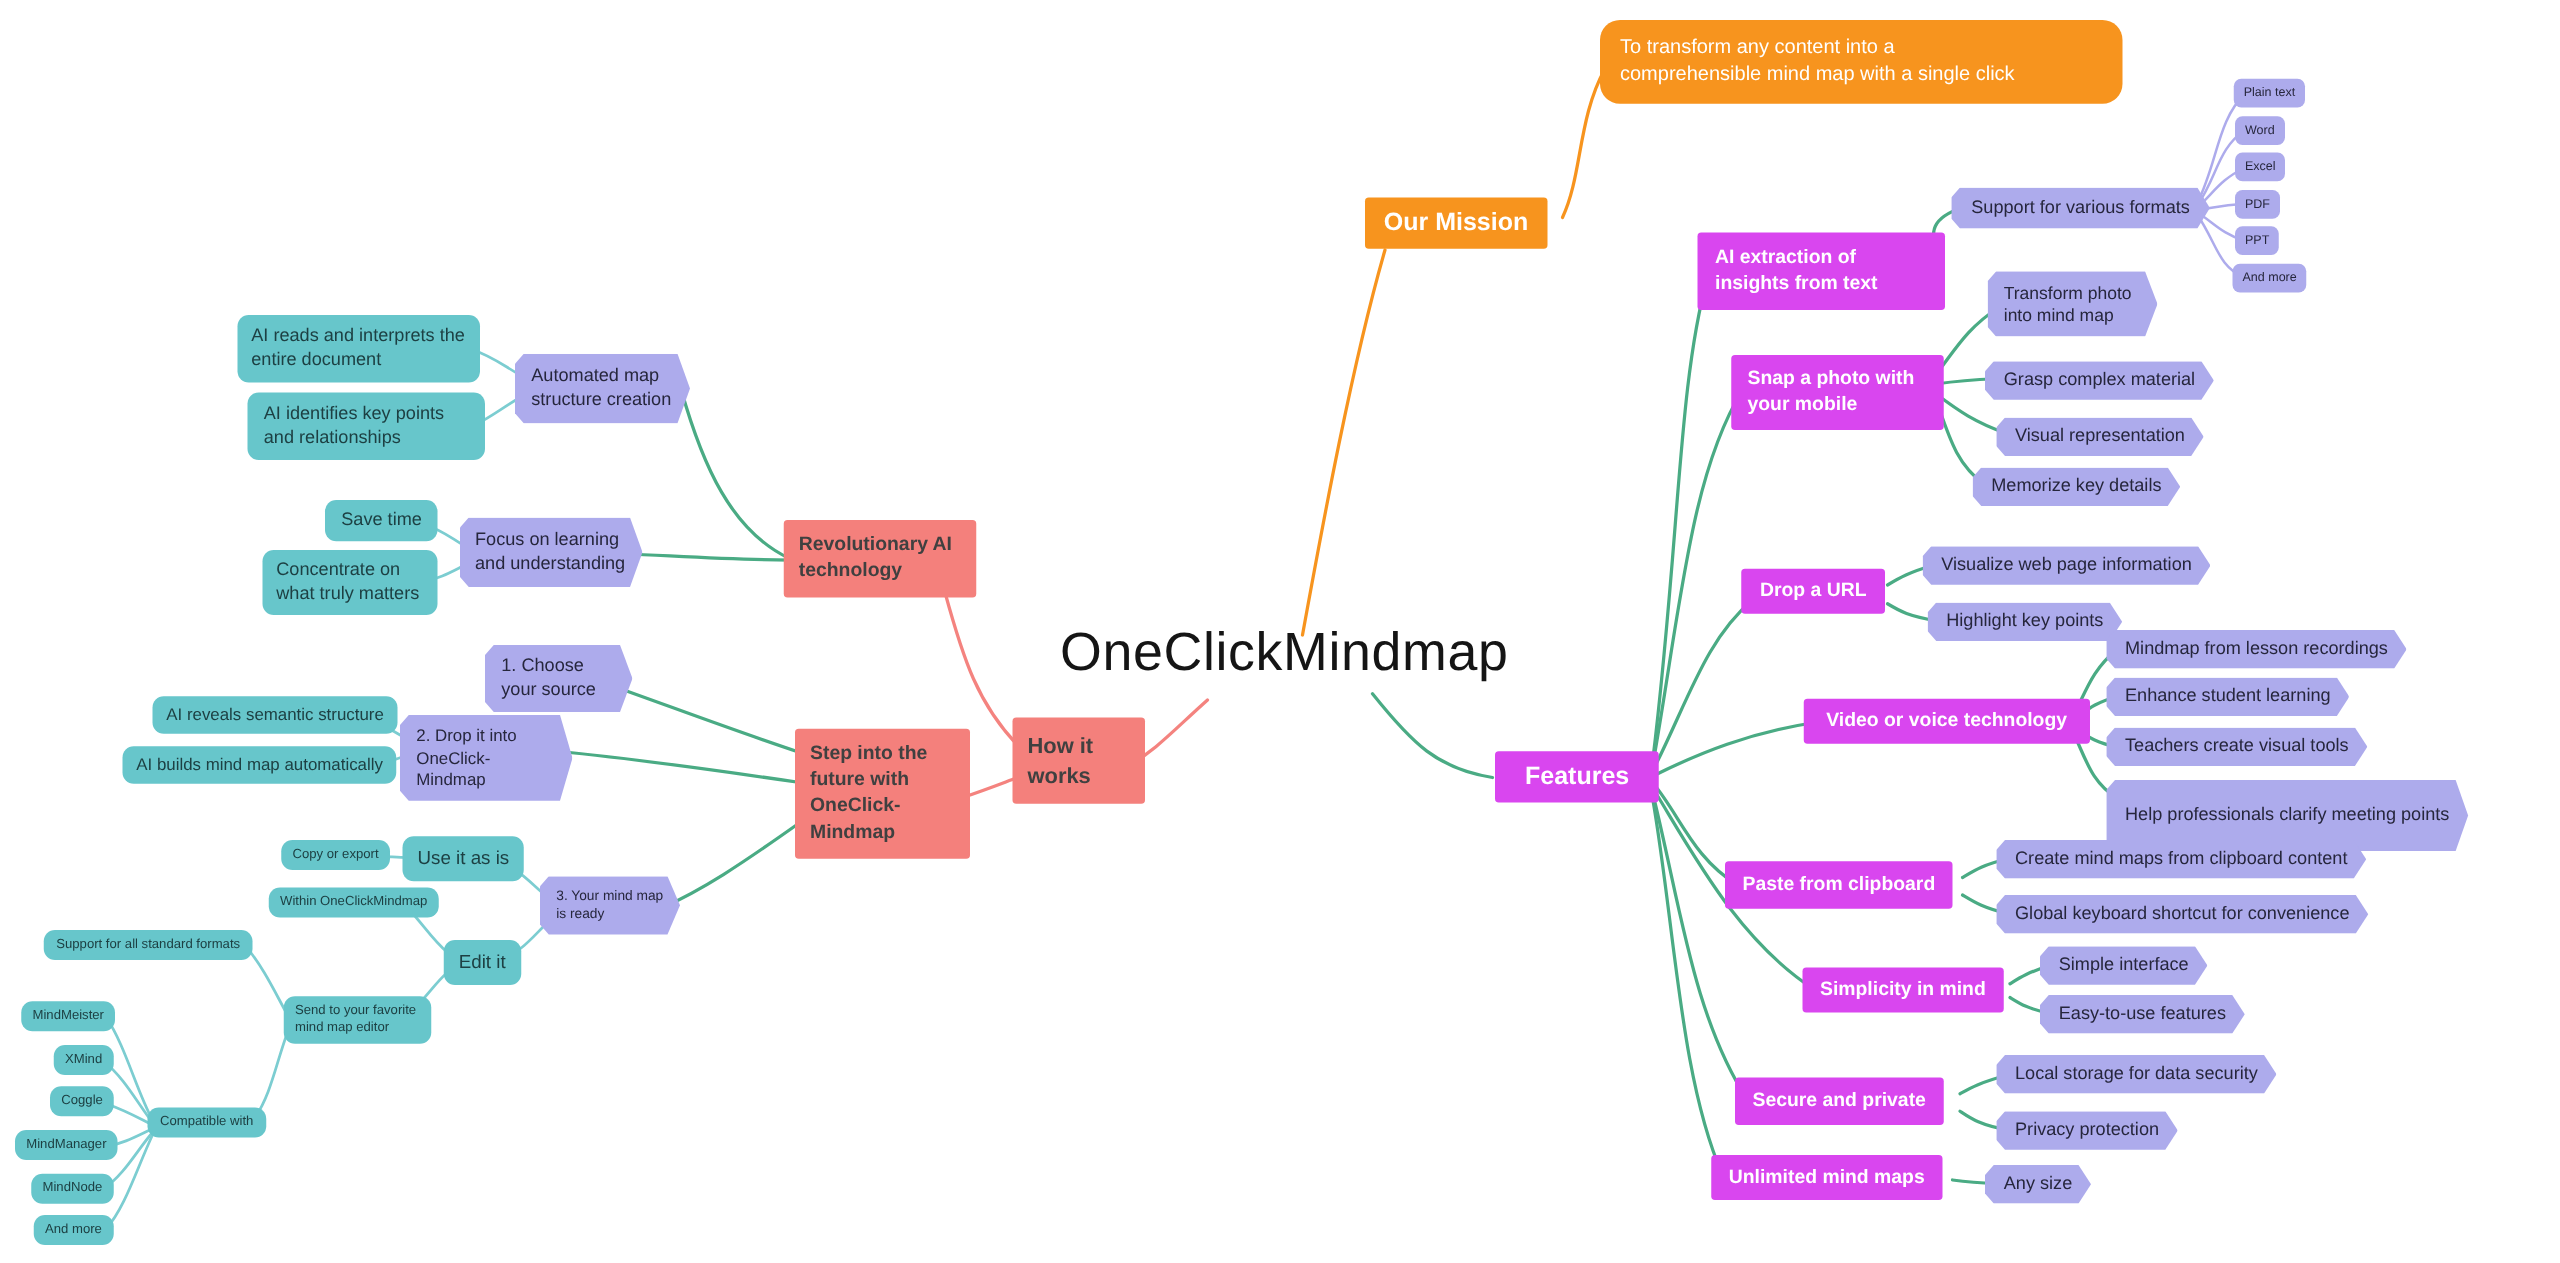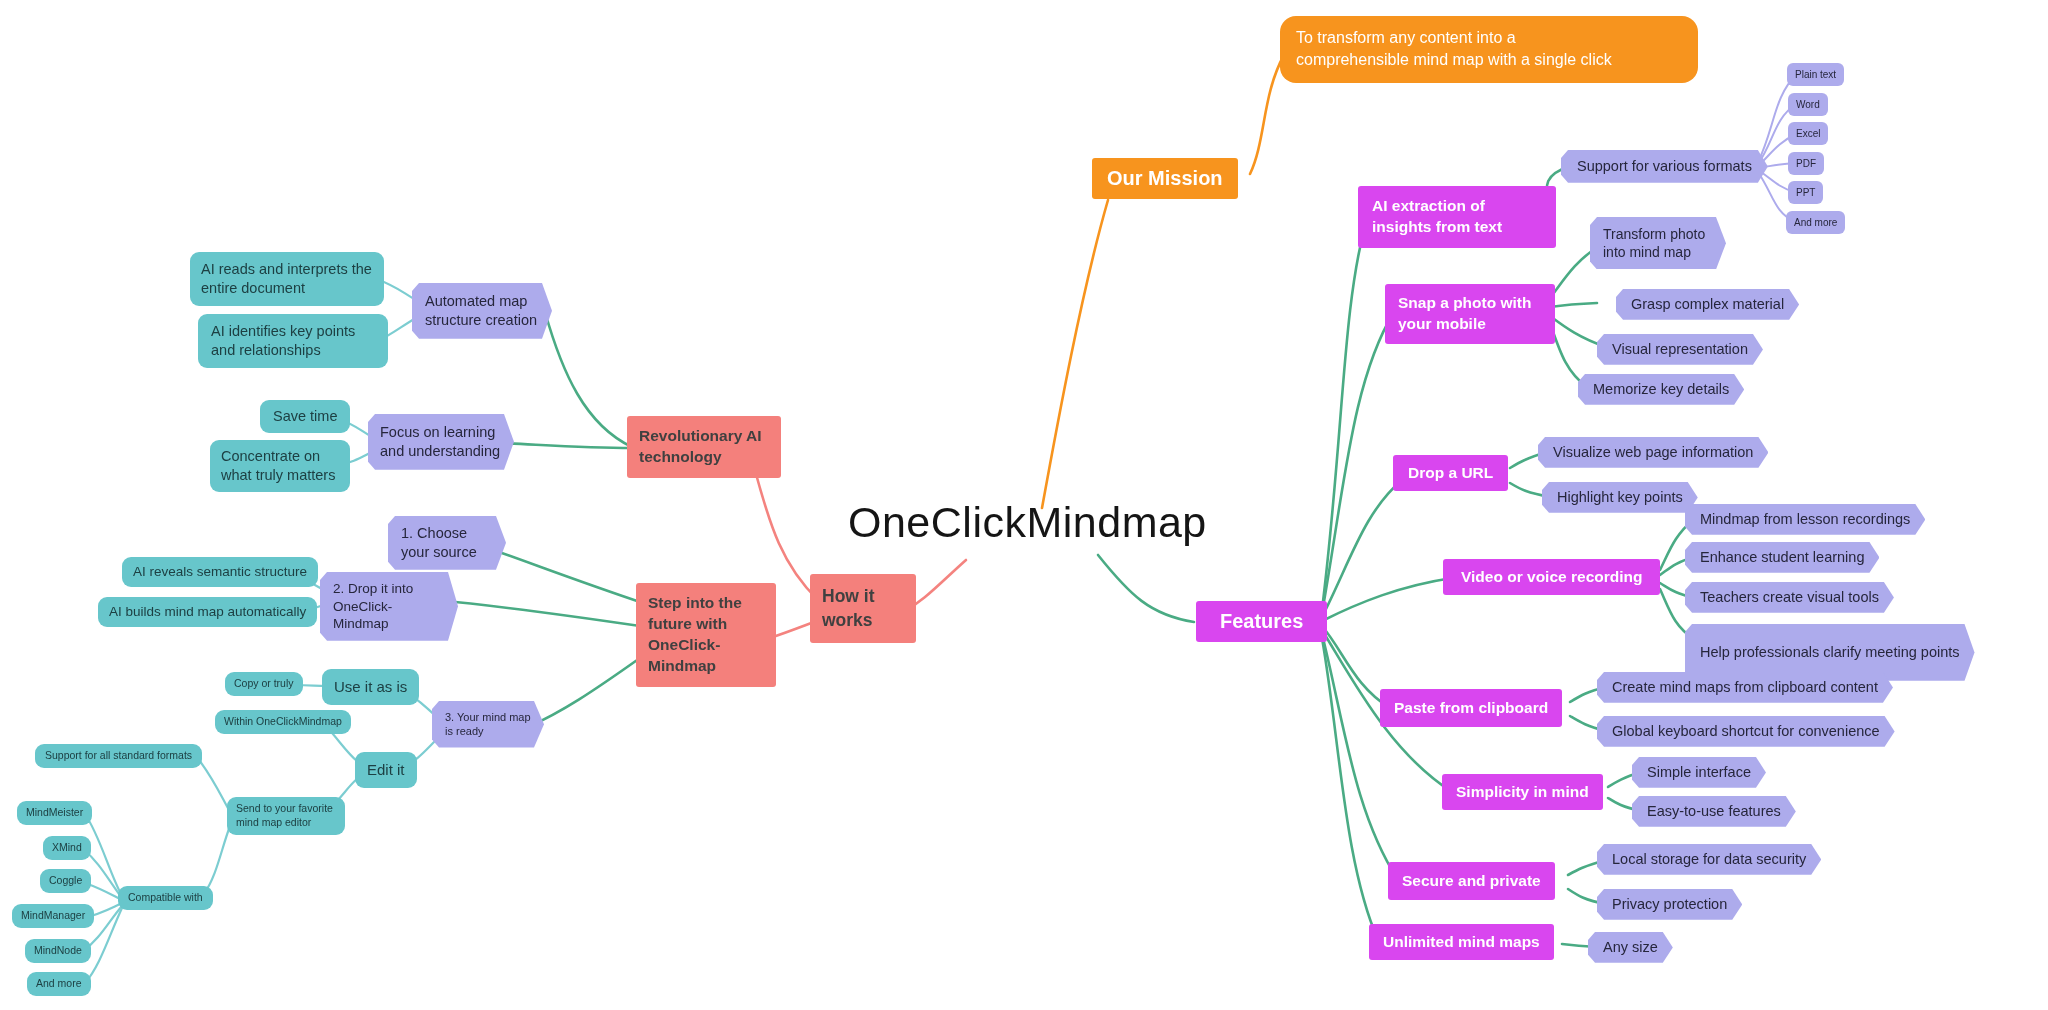--- a/index.html
+++ b/index.html
@@ -117,21 +117,21 @@
   <div class="node teal nw" style="left:260px;top:400px;font-size:14.5px;padding:7px 13px;">Save time</div>
   <div class="node teal" style="left:210px;top:440px;width:140px;font-size:14.5px;padding:7px 11px;">Concentrate on what truly matters</div>
 
   <div class="node salmon" style="left:636px;top:583px;width:140px;font-size:15.5px;padding:10px 12px;">Step into the future with OneClick-Mindmap</div>
   <div class="node purple" style="left:388px;top:516px;width:118px;font-size:14.5px;padding:8px 13px;">1. Choose your source</div>
   <div class="node purple" style="left:320px;top:572px;width:138px;font-size:13.5px;padding:8px 13px;">2. Drop it into OneClick-Mindmap</div>
   <div class="node teal nw" style="left:122px;top:557px;font-size:13.5px;padding:6px 11px;">AI reveals semantic structure</div>
   <div class="node teal nw" style="left:98px;top:597px;font-size:13.5px;padding:6px 11px;">AI builds mind map automatically</div>
   <div class="node purple" style="left:432px;top:701px;width:112px;font-size:11px;padding:9px 13px;">3. Your mind map is ready</div>
   <div class="node teal nw" style="left:322px;top:669px;font-size:15px;padding:8px 12px;">Use it as is</div>
-  <div class="node teal nw" style="left:225px;top:672px;font-size:10.5px;padding:5px 9px;">Copy or truly</div>
+  <div class="node teal nw" style="left:225px;top:672px;font-size:10.5px;padding:5px 9px;">Copy or export</div>
   <div class="node teal nw" style="left:355px;top:752px;font-size:15px;padding:8px 12px;">Edit it</div>
   <div class="node teal nw" style="left:215px;top:710px;font-size:10.5px;padding:5px 9px;">Within OneClickMindmap</div>
   <div class="node teal" style="left:227px;top:797px;width:118px;font-size:10.5px;padding:5px 9px;">Send to your favorite mind map editor</div>
   <div class="node teal nw" style="left:35px;top:744px;font-size:10.5px;padding:5px 10px;">Support for all standard formats</div>
   <div class="node teal nw" style="left:118px;top:886px;font-size:10.5px;padding:5px 10px;">Compatible with</div>
   <div class="node teal nw" style="left:17px;top:801px;font-size:10.5px;padding:5px 9px;">MindMeister</div>
   <div class="node teal nw" style="left:43px;top:836px;font-size:10.5px;padding:5px 9px;">XMind</div>
   <div class="node teal nw" style="left:40px;top:869px;font-size:10.5px;padding:5px 9px;">Coggle</div>
   <div class="node teal nw" style="left:12px;top:904px;font-size:10.5px;padding:5px 9px;">MindManager</div>
   <div class="node teal nw" style="left:25px;top:939px;font-size:10.5px;padding:5px 9px;">MindNode</div>
@@ -143,29 +143,29 @@
   <div class="node purple nw" style="left:1561px;top:150px;font-size:14.5px;padding:7px 16px;">Support for various formats</div>
   <div class="node purple-sm nw" style="left:1787px;top:63px;font-size:10px;padding:5px 8px;">Plain text</div>
   <div class="node purple-sm nw" style="left:1788px;top:93px;font-size:10px;padding:5px 8px;">Word</div>
   <div class="node purple-sm nw" style="left:1788px;top:122px;font-size:10px;padding:5px 8px;">Excel</div>
   <div class="node purple-sm nw" style="left:1788px;top:152px;font-size:10px;padding:5px 8px;">PDF</div>
   <div class="node purple-sm nw" style="left:1788px;top:181px;font-size:10px;padding:5px 8px;">PPT</div>
   <div class="node purple-sm nw" style="left:1786px;top:211px;font-size:10px;padding:5px 8px;">And more</div>
 
   <div class="node green" style="left:1385px;top:284px;width:170px;font-size:15.5px;padding:9px 13px;line-height:1.35;">Snap a photo with your mobile</div>
   <div class="node purple" style="left:1590px;top:217px;width:136px;font-size:14px;padding:8px 13px;">Transform photo into mind map</div>
-  <div class="node purple nw" style="left:1588px;top:289px;font-size:14.5px;padding:6px 15px;margin-left:28px;">Grasp complex material</div>
+  <div class="node purple nw" style="left:1588px;top:289px;font-size:14.5px;padding:6px 15px;">Grasp complex material</div>
   <div class="node purple nw" style="left:1597px;top:334px;font-size:14.5px;padding:6px 15px;">Visual representation</div>
   <div class="node purple nw" style="left:1578px;top:374px;font-size:14.5px;padding:6px 15px;">Memorize key details</div>
 
   <div class="node green nw" style="left:1393px;top:455px;font-size:15.5px;padding:9px 15px;">Drop a URL</div>
   <div class="node purple nw" style="left:1538px;top:437px;font-size:14.5px;padding:6px 15px;">Visualize web page information</div>
   <div class="node purple nw" style="left:1542px;top:482px;font-size:14.5px;padding:6px 15px;">Highlight key points</div>
 
-  <div class="node green nw" style="left:1443px;top:559px;font-size:15.5px;padding:9px 18px;">Video or voice recording</div>
+  <div class="node green nw" style="left:1443px;top:559px;font-size:15.5px;padding:9px 18px;">Video or voice technology</div>
   <div class="node purple nw" style="left:1685px;top:504px;font-size:14.5px;padding:6px 15px;">Mindmap from lesson recordings</div>
   <div class="node purple nw" style="left:1685px;top:542px;font-size:14.5px;padding:6px 15px;">Enhance student learning</div>
   <div class="node purple nw" style="left:1685px;top:582px;font-size:14.5px;padding:6px 15px;">Teachers create visual tools</div>
   <div class="node purple nw" style="left:1685px;top:624px;font-size:14.5px;padding:19px 15px;">Help professionals clarify meeting points</div>
 
   <div class="node green nw" style="left:1380px;top:689px;font-size:15.5px;padding:10px 14px;">Paste from clipboard</div>
   <div class="node purple nw" style="left:1597px;top:672px;font-size:14.5px;padding:6px 15px;">Create mind maps from clipboard content</div>
   <div class="node purple nw" style="left:1597px;top:716px;font-size:14.5px;padding:6px 15px;">Global keyboard shortcut for convenience</div>
 
   <div class="node green nw" style="left:1442px;top:774px;font-size:15.5px;padding:9px 14px;">Simplicity in mind</div>

